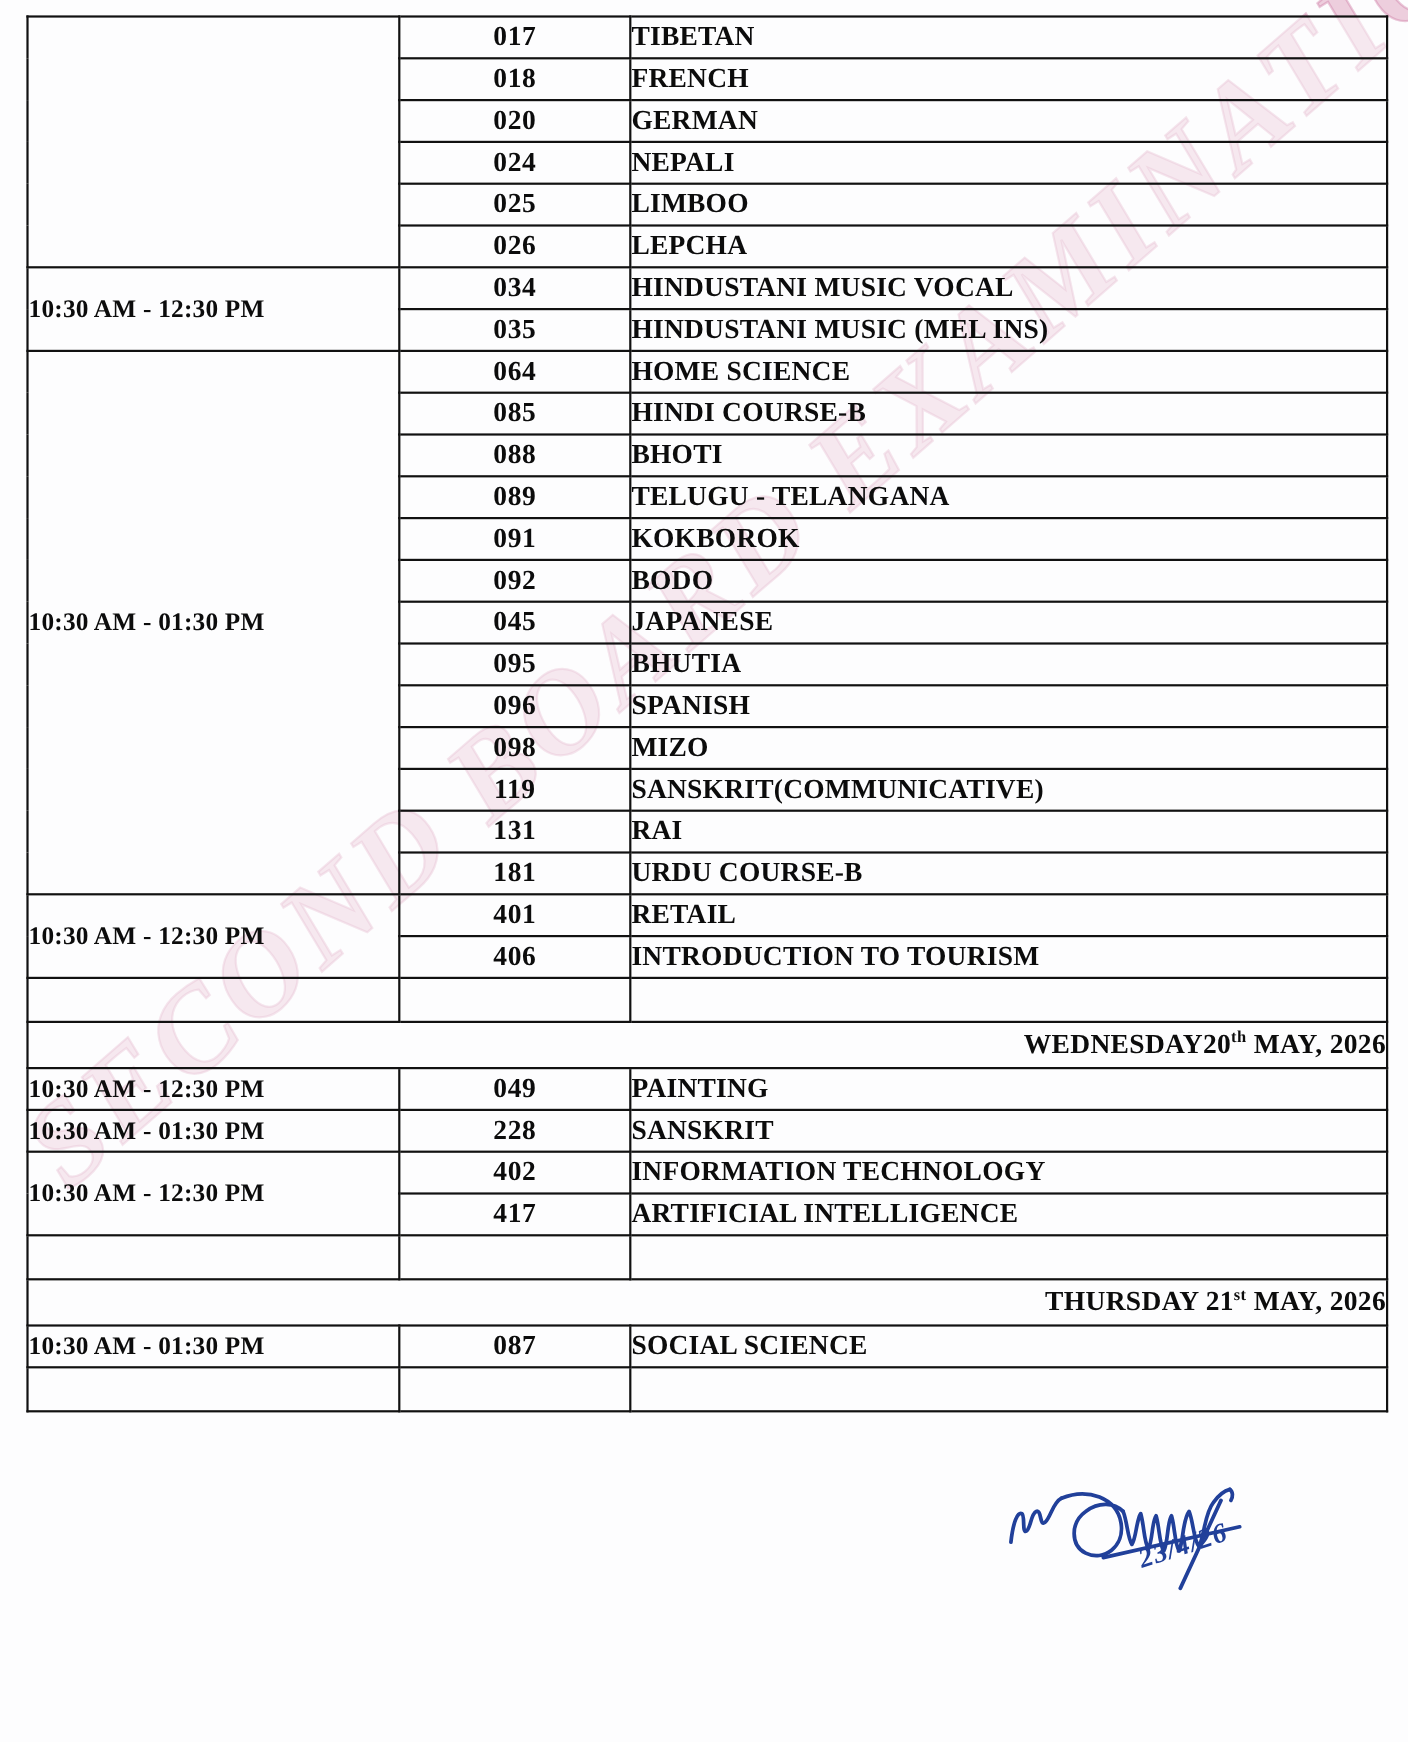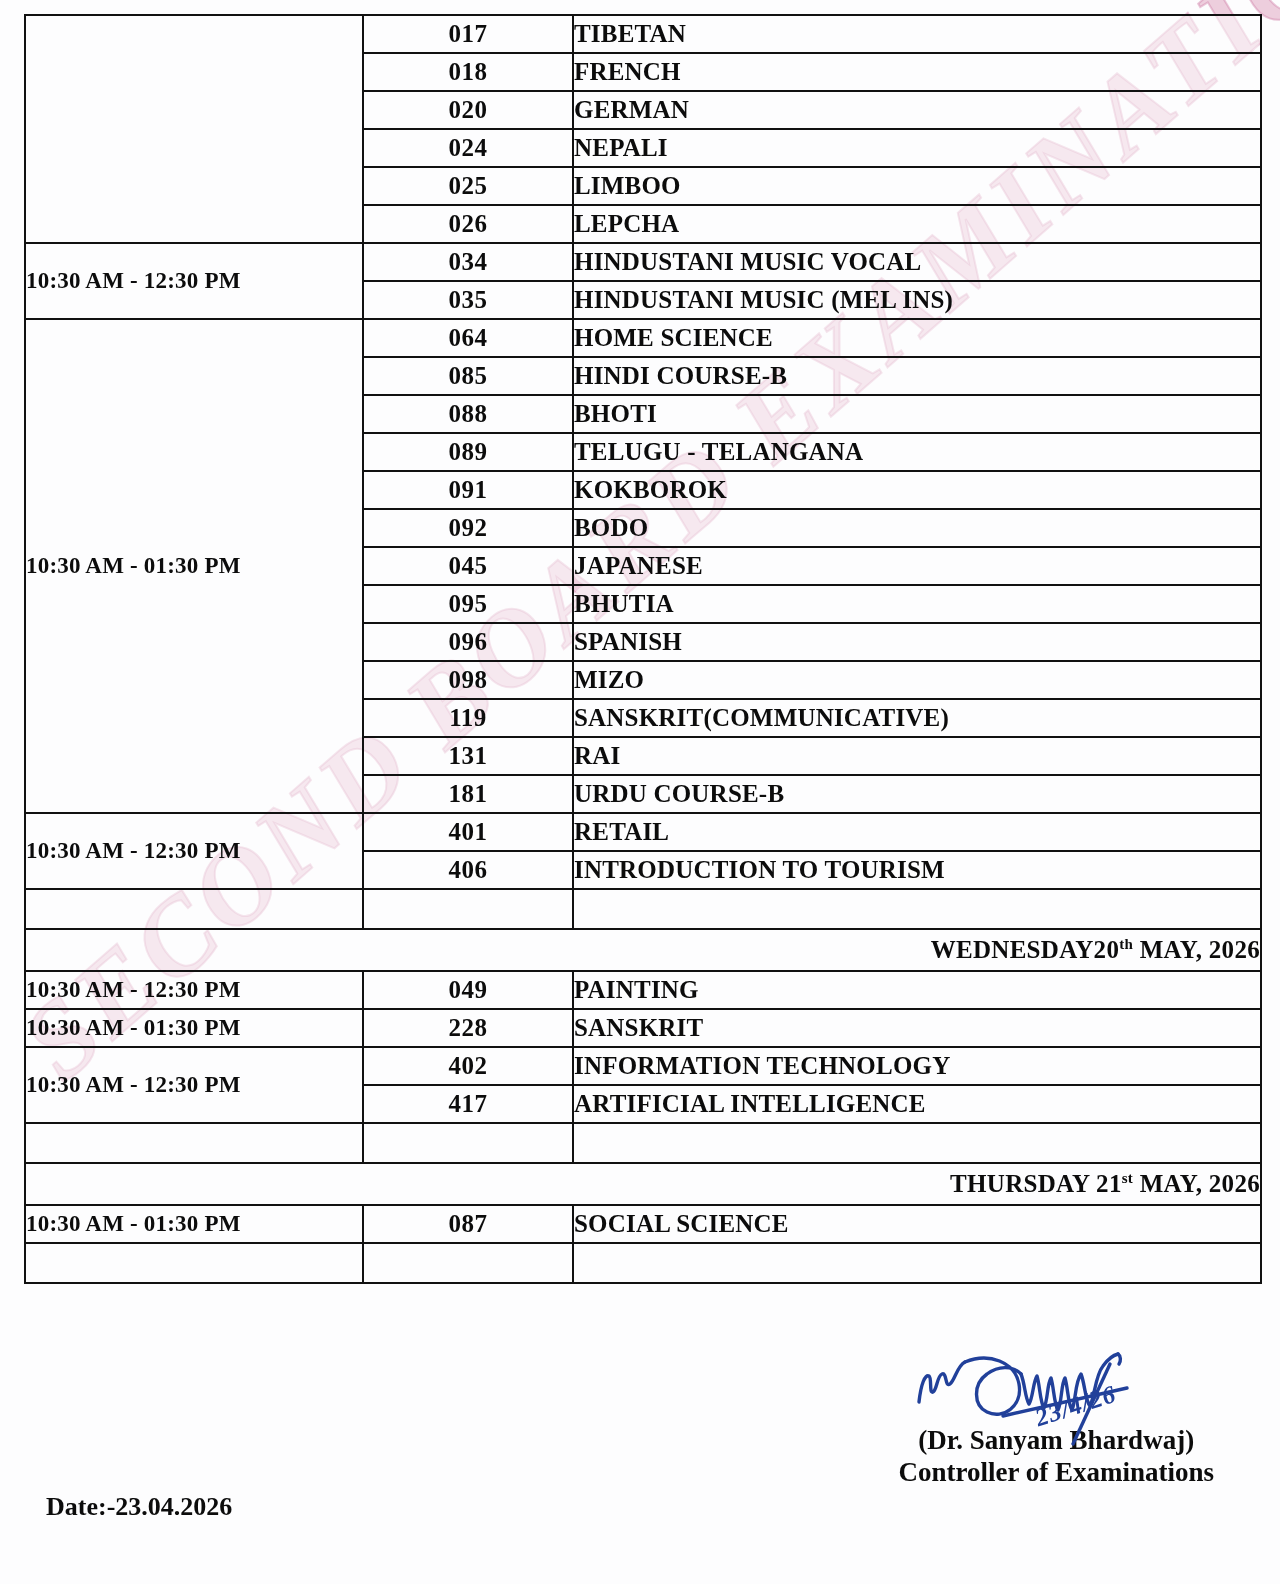--- a/index.html
+++ b/index.html
@@ -87,21 +87,20 @@
     letter-spacing: 0.5px;
     padding: 4px 2px;
   }
   .cell-sub {
     text-align: left;
     font-weight: bold;
     font-size: 25px;
     color: #0c0c0c;
     padding: 4px 0 4px 14px;
     letter-spacing: 0.2px;
-    border-radius: 16px;
   }
   tr.data-row td { height: 36px; }
   tr.blank-row td { height: 38px; }
 
   
   td.date-banner {
     background: #e9e2ef;
     text-align: right;
     font-weight: bold;
     font-size: 25px;
@@ -339,22 +338,17 @@
       <path d="M70 22 C94 12, 120 22, 124 44 C128 66, 108 80, 92 72 C78 65, 78 44, 92 34 C104 25, 118 26, 126 34"></path>
       <path d="M126 34 C130 44, 130 58, 134 64 C138 58, 138 42, 142 36 C145 46, 145 62, 149 68 C153 60, 152 44, 156 38 C159 48, 159 64, 163 70 C167 62, 166 44, 170 38 C173 48, 173 64, 177 70 C181 60, 180 42, 186 34 C190 44, 190 60, 195 66 C200 56, 200 36, 208 26 C213 19, 219 15, 223 14"></path>
       <path d="M223 14 C226 16, 226 21, 224 24"></path>
       <path d="M108 76 L232 48"></path>
       <path d="M215 24 L178 104"></path>
     </g>
   </svg>
 
   <div id="hand-date">23/4/26</div>
 
-  <div id="signature-block">
-    <div class="sig-name">(Dr. Sanyam Bhardwaj)</div>
-    <div class="sig-title">Controller of Examinations</div>
+
+  <div id="footer-meta">
   </div>
 
-  <div id="footer-meta">
-    <div>Date:-23.04.2026</div>
-  </div>
-
 </div>
 
 </body></html>

